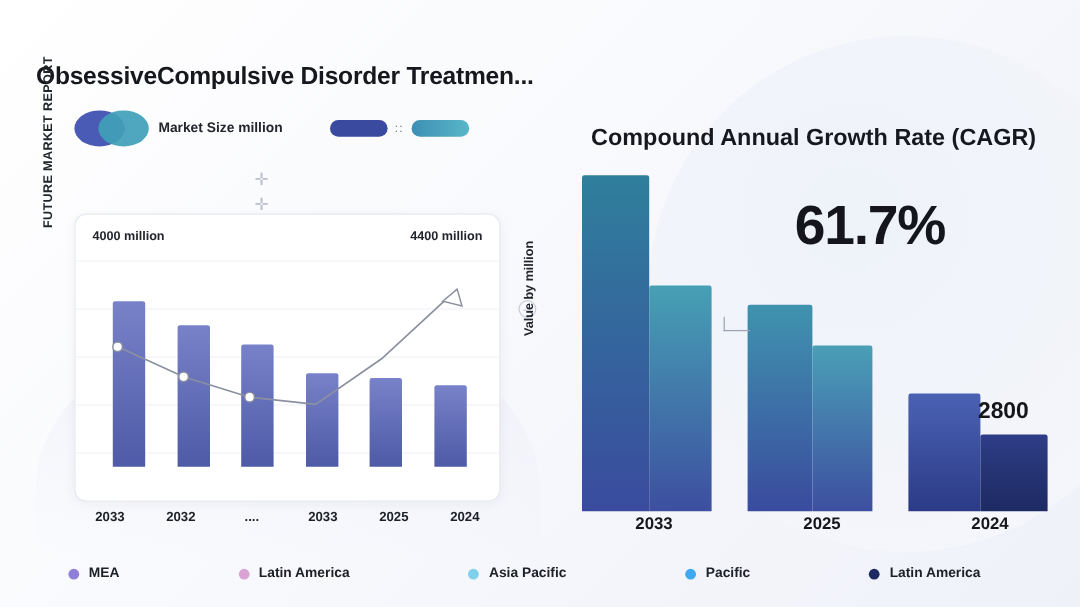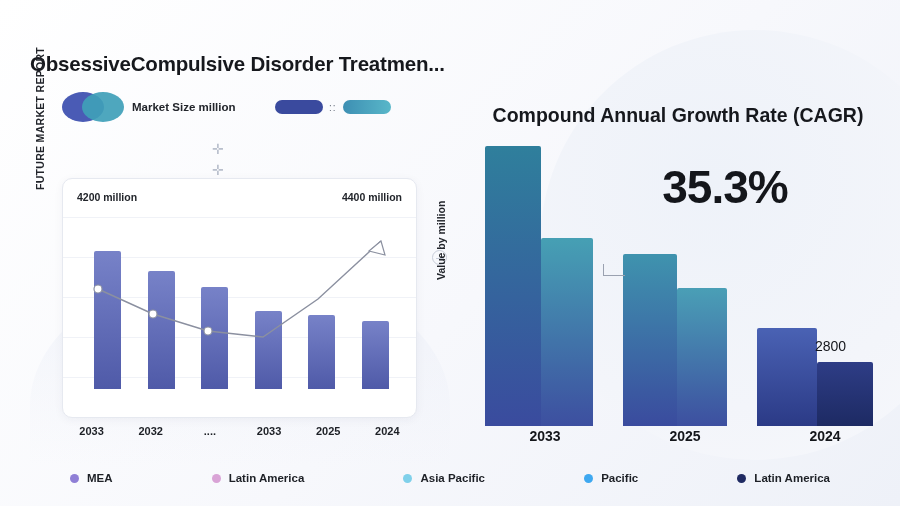--- a/index.html
+++ b/index.html
@@ -161,35 +161,35 @@
   }
   .bars-right {
     position: absolute; left: 20px; bottom: 80px; width: 420px; height: 330px;
   }
   .bar-r {
     position: absolute; bottom: 0;
     border-radius: 2px 2px 0 0;
   }
   .bar-val {
     position: absolute;
-    font-size: 14px; font-weight: normal; color: #14161b;
+    font-size: 19px; font-weight: bold; color: #14161b;
   }
   .xlabels-right {
     position: absolute; left: 20px; top: 428px; width: 420px;
     display: flex; justify-content: space-around;
     font-size: 14px; font-weight: bold; color: #14161b;
   }
   .tick-mark {
     position: absolute; border-left: 1.5px solid #9aa1b0; border-bottom: 1.5px solid #9aa1b0;
     width: 22px; height: 12px;
   }
 
   
   .legend-bottom {
-    position: absolute; left: 70px; bottom: 22px; width: 760px;
+    position: absolute; left: 57px; bottom: 22px; width: 760px;
     display: flex; align-items: center; justify-content: space-between;
   }
   .lg-item { display: flex; align-items: center; gap: 8px; }
   .lg-dot { width: 9px; height: 9px; border-radius: 50%; }
   .lg-label { font-size: 11.5px; font-weight: bold; color: #1d2026; }
 </style>
 </head>
 <body>
 
 <div id="page">
@@ -214,21 +214,21 @@
     </div>
 
     <span class="plus1">✛</span>
     <span class="plus2">✛</span>
 
     <div class="axis-y-left-wrap">
       <div class="axis-y-left">FUTURE MARKET REPORT</div>
     </div>
 
     <div class="chart-card">
-      <div class="card-label-left">4200 million</div>
+      <div class="card-label-left">4000 million</div>
       <div class="card-label-right">4400 million</div>
 
       <div class="gridline" style="top:38px;"></div>
       <div class="gridline" style="top:78px;"></div>
       <div class="gridline" style="top:118px;"></div>
       <div class="gridline" style="top:158px;"></div>
       <div class="gridline" style="top:198px;"></div>
 
       <div class="card-watermark wm1">▤</div>
       <div class="card-watermark wm2">▭</div>
@@ -258,21 +258,21 @@
       <span>2033</span>
       <span>2025</span>
       <span>2024</span>
     </div>
 
     <div class="circle-icon"></div>
   </div>
 
   <div class="right">
     <div class="title-right">Compound Annual Growth Rate (CAGR)</div>
-    <div class="cagr-value">35.3%</div>
+    <div class="cagr-value">61.7%</div>
 
     <div class="axis-y-right">Value by million</div>
 
     <div class="bars-right">
       <div class="bar-r" style="left:10px; width:56px; height:280px; background:linear-gradient(180deg,#2f7f9c 0%,#3a4b9e 100%);"></div>
       <div class="bar-r" style="left:66px; width:52px; height:188px; background:linear-gradient(180deg,#46a0b4 0%,#3d4fa0 100%);"></div>
 
       <div class="bar-r" style="left:148px; width:54px; height:172px; background:linear-gradient(180deg,#3f93ae 0%,#3a4b9e 100%);"></div>
       <div class="bar-r" style="left:202px; width:50px; height:138px; background:linear-gradient(180deg,#4a9fb6 0%,#3d4fa0 100%);"></div>
 

